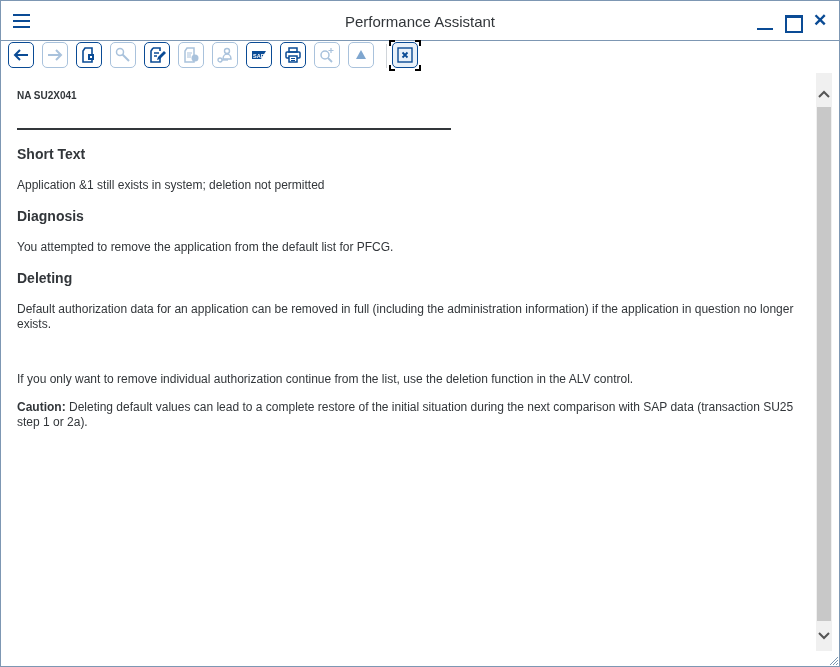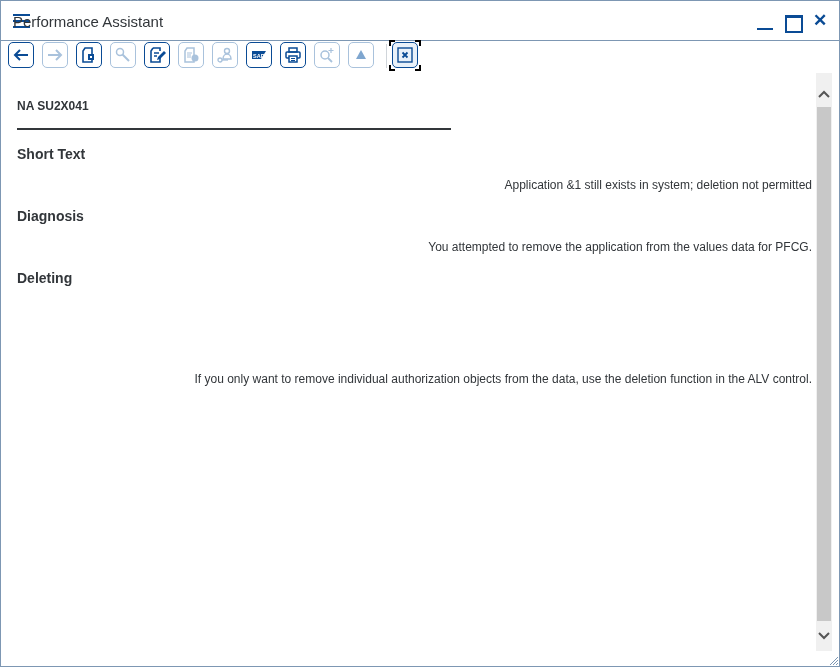--- a/index.html
+++ b/index.html
@@ -12,22 +12,22 @@
   }
 
   
   .titlebar {
     position: absolute; left: 0; top: 0; width: 838px; height: 40px;
     border-bottom: 1px solid #7d97b3; background: #fff;
   }
   .menu-btn { position: absolute; left: 12px; top: 13px; width: 18px; height: 16px; cursor: pointer; }
   .menu-btn span { display: block; height: 2px; background: #0a4b95; margin-bottom: 4px; width: 17px; }
   .title {
-    position: absolute; left: 0; right: 0; top: 12px; text-align: left;
-    font-size: 15px; color: #32363a; font-family: "Liberation Sans", sans-serif; margin-left: 12px;
+    position: absolute; left: 0; right: 0; top: 12px; text-align: center;
+    font-size: 15px; color: #32363a; font-family: "Liberation Sans", sans-serif;
   }
   .win-ctrl { position: absolute; top: 9px; height: 22px; width: 22px; cursor: pointer; }
   .win-min { left: 754px; }
   .win-min::after { content: ""; position: absolute; left: 2px; top: 18px; width: 16px; height: 2px; background: #0a4b95; }
   .win-max { left: 782px; }
   .win-max::after { content: ""; position: absolute; left: 2px; top: 5px; width: 14px; height: 13px; border: 2px solid #0a4b95; border-top-width: 3px; }
   .win-close { left: 808px; color: #0a4b95; font-size: 17px; font-weight: bold; line-height: 22px; text-align: center; }
 
   
   .toolbar { position: absolute; left: 7px; top: 41px; height: 28px; width: 420px; }
@@ -42,24 +42,24 @@
   .tb-btn.focused { background: #e9f1f9; }
   .focus-frame { position: absolute; left: 381px; top: -2px; width: 32px; height: 31px; pointer-events: none; }
   .focus-frame i { position: absolute; width: 6px; height: 6px; border-color: #000; border-style: solid; }
   .focus-frame .tl { left: 0; top: 0; border-width: 2px 0 0 2px; }
   .focus-frame .tr { right: 0; top: 0; border-width: 2px 2px 0 0; }
   .focus-frame .bl { left: 0; bottom: 0; border-width: 0 0 2px 2px; }
   .focus-frame .br { right: 0; bottom: 0; border-width: 0 2px 2px 0; }
 
   
   .content { position: absolute; left: 16px; top: 72px; width: 795px; height: 590px; font-size: 12px; color: #32363a; }
-  .msg-id { position: absolute; left: 0; top: 26px; font-size: 12px; font-weight: bold; color: #32363a; }
+  .msg-id { position: absolute; left: 0; top: 17px; font-size: 10px; font-weight: bold; color: #32363a; }
   .rule { position: absolute; left: 0; top: 55px; width: 434px; height: 2px; background: #32363a; }
   .sec-head { position: absolute; left: 0; font-size: 14px; font-weight: bold; color: #32363a; text-align: center; }
-  .para { position: absolute; left: 0; width: 795px; font-size: 12px; line-height: 15px; color: #32363a; text-align: right; }
+  .para { position: absolute; left: 0; width: 795px; font-size: 12px; line-height: 15px; color: #32363a; }
   .para b { font-weight: bold; }
 
   
   .scrollbar { position: absolute; left: 815px; top: 72px; width: 16px; height: 578px; background: #f0f0f0; }
   .scroll-up, .scroll-down { position: absolute; left: 0; width: 16px; height: 30px; cursor: pointer; }
   .scroll-up { top: 8px; }
   .scroll-down { top: 550px; }
   .scroll-up svg, .scroll-down svg { position: absolute; left: 2px; top: 8px; }
   .scroll-thumb { position: absolute; left: 1px; top: 34px; width: 14px; height: 514px; background: #c8c8c8; cursor: pointer; }
   .resize-grip { position: absolute; left: 826px; top: 653px; width: 12px; height: 12px; cursor: nwse-resize; }
@@ -181,24 +181,26 @@
   </div>
 
   <div class="content">
     <div class="msg-id">NA SU2X041</div>
     <div class="rule"></div>
 
     <div class="sec-head" style="top:73px">Short Text</div>
     <div class="para" style="top:105px">Application &amp;1 still exists in system; deletion not permitted</div>
 
     <div class="sec-head" style="top:135px">Diagnosis</div>
-    <div class="para" style="top:167px">You attempted to remove the application from the values data for PFCG.</div>
+    <div class="para" style="top:167px">You attempted to remove the application from the default list for PFCG.</div>
 
     <div class="sec-head" style="top:197px">Deleting</div>
-    <div class="para" style="top:299px">If you only want to remove individual authorization objects from the data, use the deletion function in the ALV control.</div>
+    <div class="para" style="top:229px">Default authorization data for an application can be removed in full (including the administration information) if the application in question no longer exists.</div>
+    <div class="para" style="top:299px">If you only want to remove individual authorization continue from the list, use the deletion function in the ALV control.</div>
+    <div class="para" style="top:327px"><b>Caution:</b><span> Deleting default values can lead to a complete restore of the initial situation during the next comparison with SAP data (transaction SU25 step 1 or 2a).</span></div>
   </div>
 
   <div class="scrollbar">
     <div class="scroll-up">
       <svg width="12" height="10" viewBox="0 0 12 10">
           <path d="M1 8l5-5 5 5" fill="none" stroke="#555" stroke-width="2"></path>
         </svg>
     </div>
     <div class="scroll-thumb"></div>
     <div class="scroll-down">

